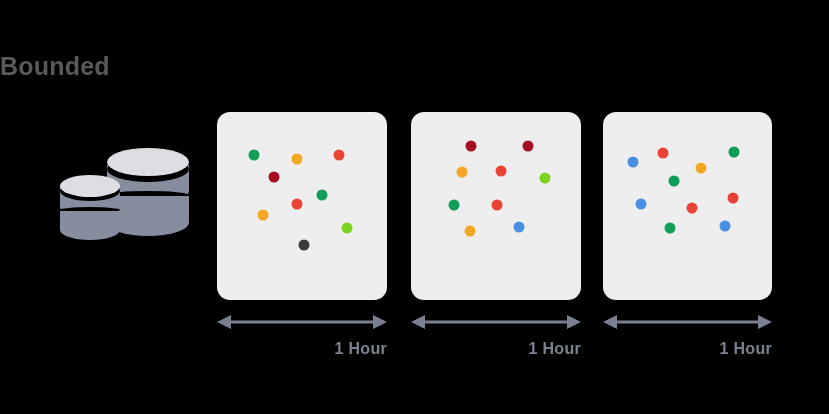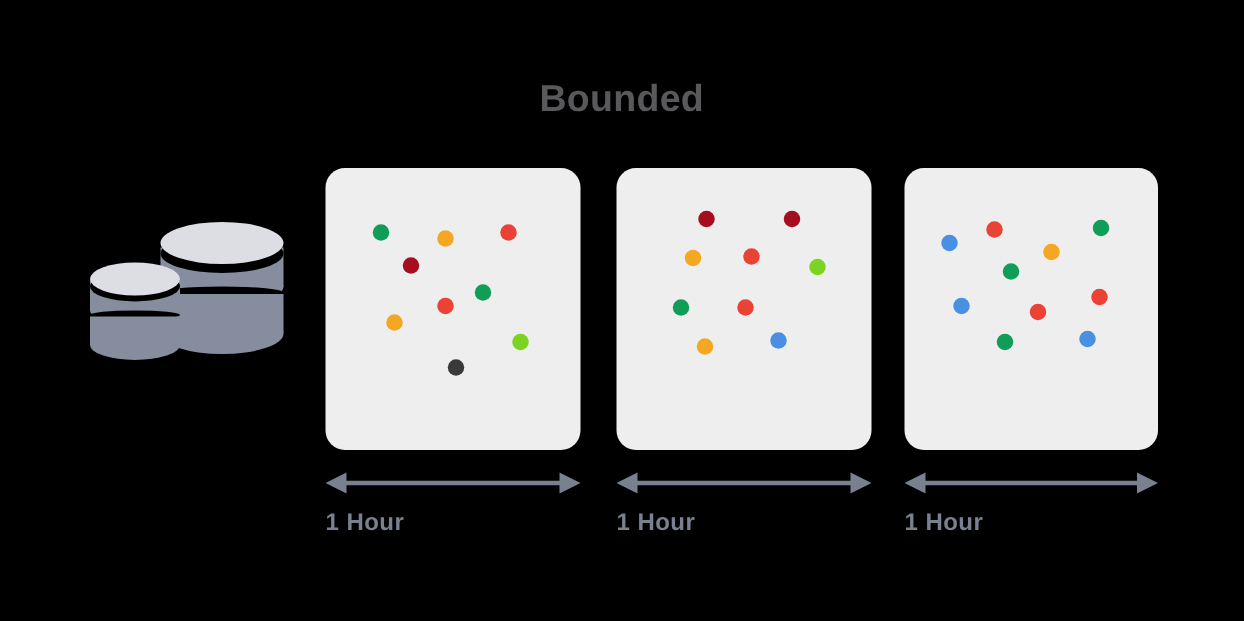--- a/index.html
+++ b/index.html
@@ -15,21 +15,20 @@
     overflow: hidden;
     font-family: "Liberation Sans", sans-serif;
   }
 
   
   #title {
     position: absolute;
     left: 0;
     top: 52px;
     width: 829px;
-    text-align: center;
     font-size: 25px;
     font-weight: bold;
     color: #59595b;
     letter-spacing: 0.2px;
   }
 
   
   #db-icon {
     position: absolute;
     left: 55px;
@@ -88,21 +87,21 @@
   
   .arrow-wrap {
     position: absolute;
     top: 200px;
     left: 0;
     width: 170px;
   }
   .arrow-svg { display: block; }
   .hour-label {
     margin-top: 8px;
-    text-align: left;
+    text-align: right;
     font-size: 16px;
     font-weight: bold;
     color: #79808f;
     letter-spacing: 0.3px;
   }
 </style>
 </head>
 <body>
 
 <div id="canvas">

